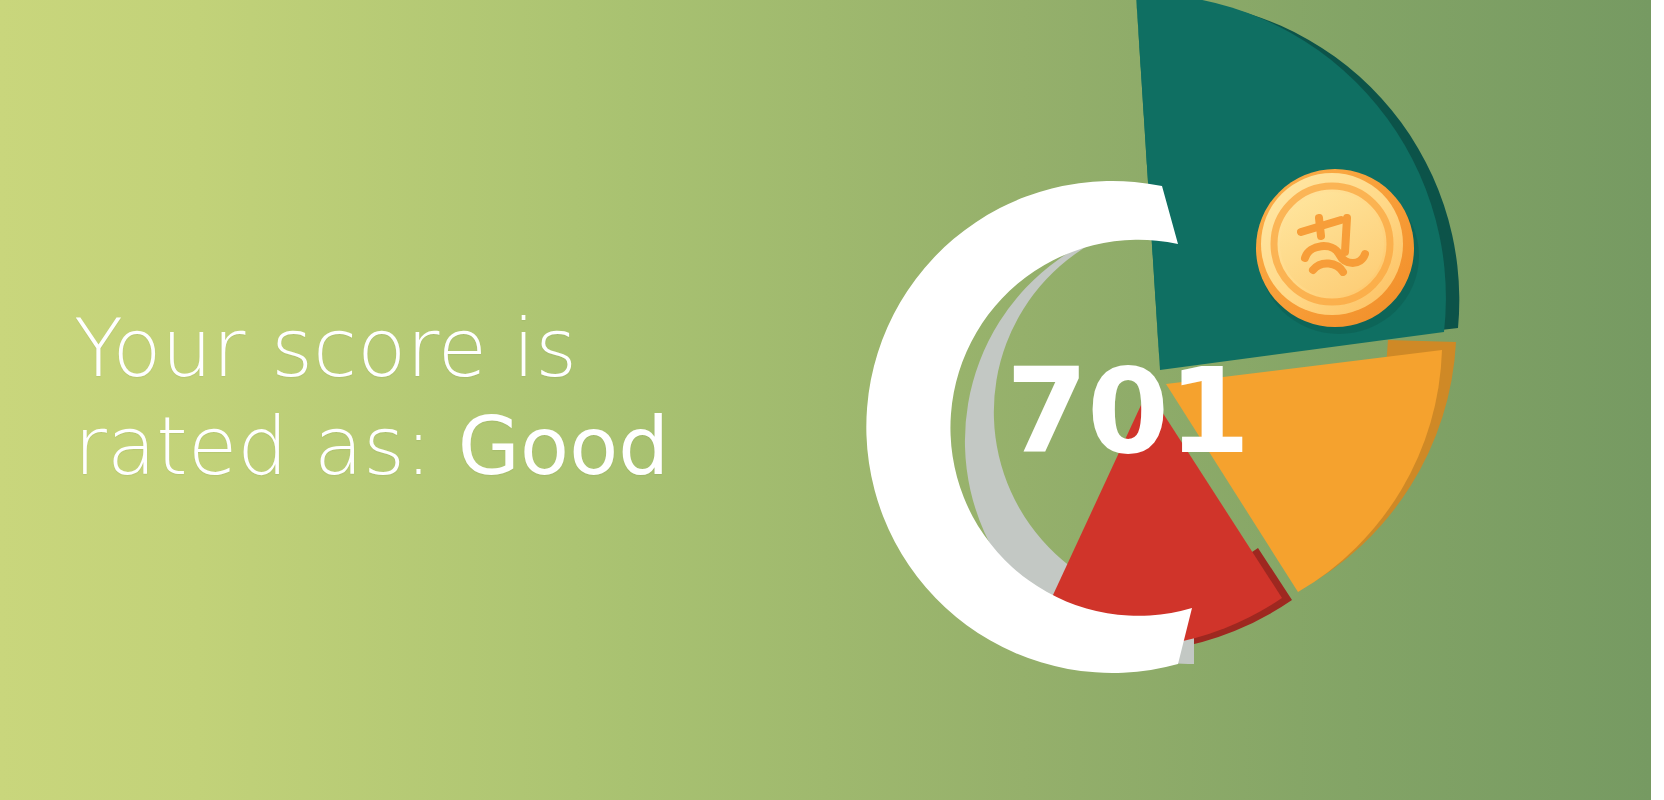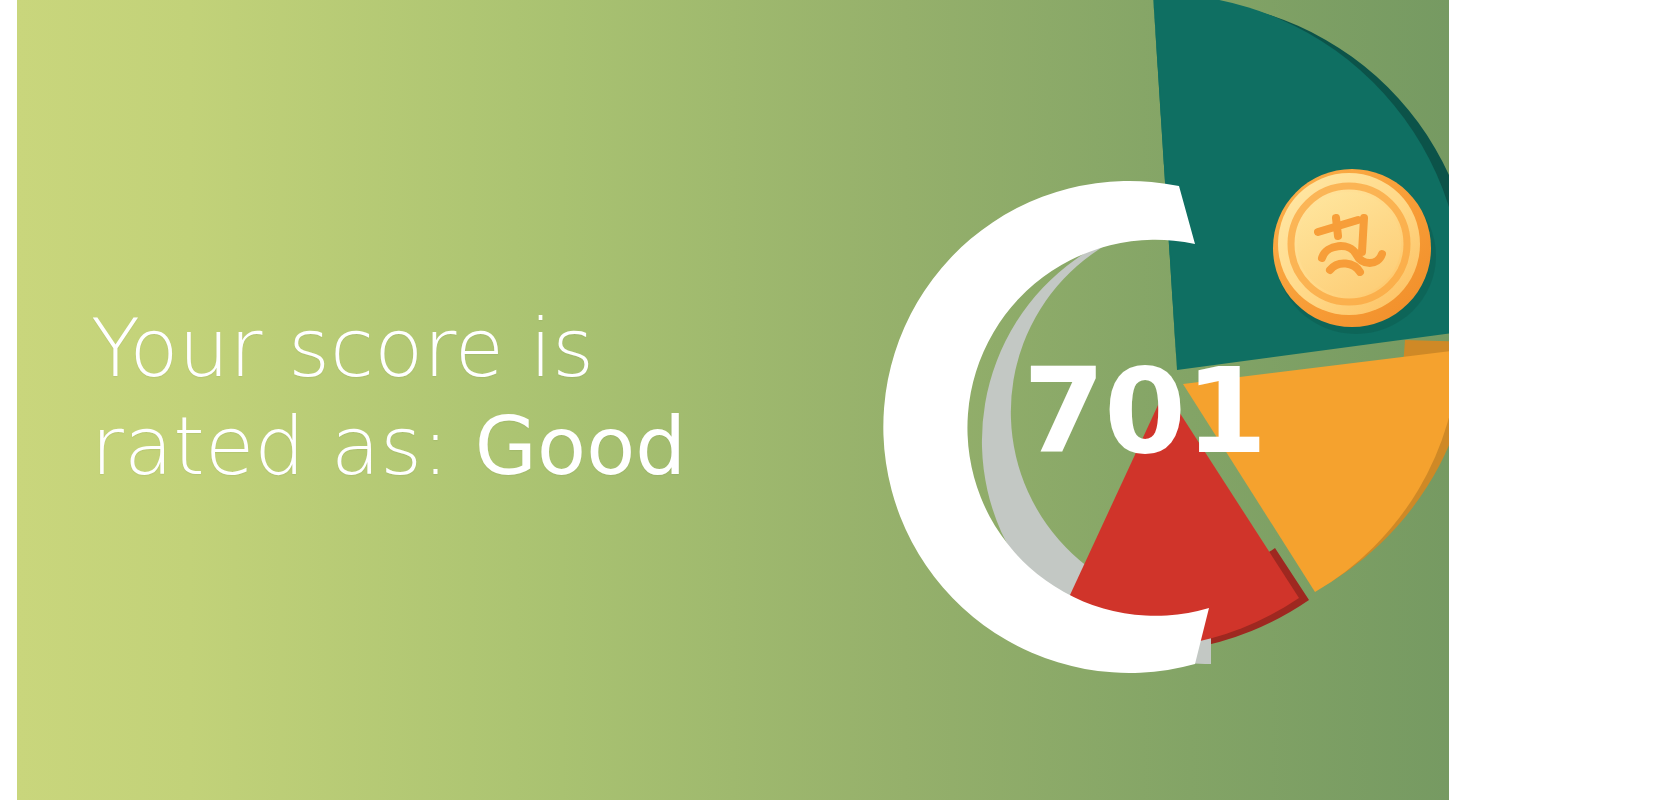--- a/index.html
+++ b/index.html
@@ -4,24 +4,23 @@
 <title>Credit Score Banner</title>
 <style>
   * { margin:0; padding:0; box-sizing:border-box; }
   html, body {
     width:1664px; height:800px;
     overflow:hidden;
     font-family:"DejaVu Sans", sans-serif;
   }
   .banner{
     position:relative;
-    width:1432px; height:800px;
+    width:1651px; height:800px;
     background:linear-gradient(to right, #c9d67c 0%, #c2d279 12%, #a9c271 38%, #95b06b 62%, #83a466 82%, #769a62 100%);
     overflow:hidden;
-    margin-left:17px;
   }
 
   
   .message{
     position:absolute;
     left:74px; top:300px;
     width:640px;
     color:#ffffff;
     font-family:"DejaVu Sans", sans-serif;
     font-size:80px;

